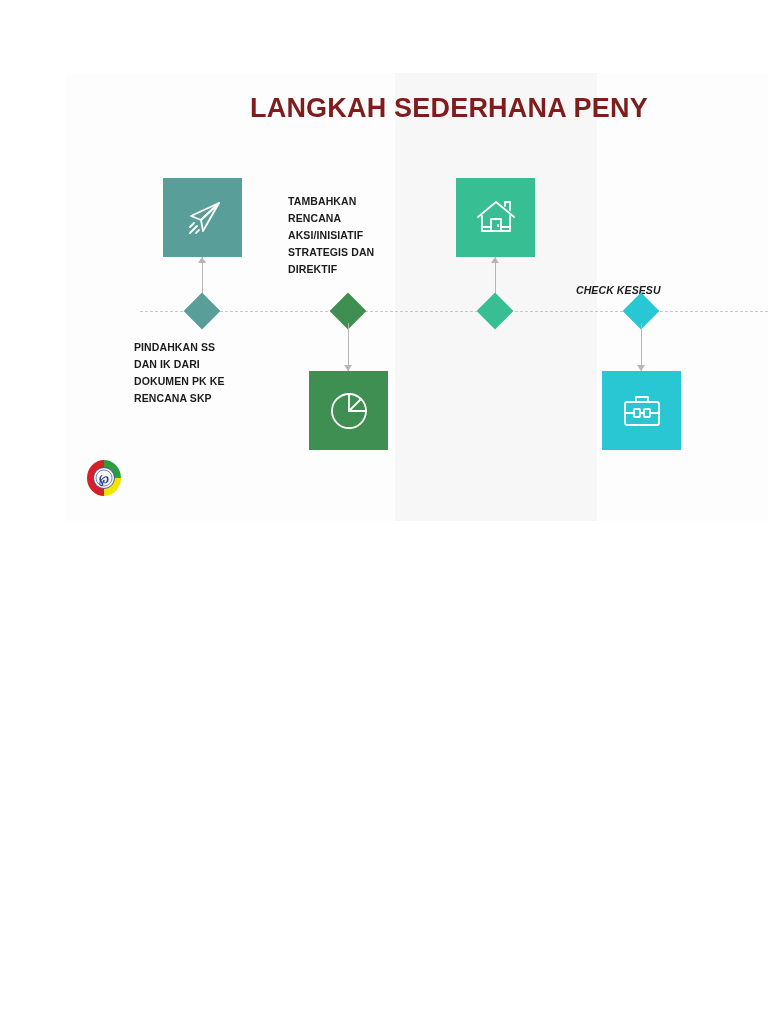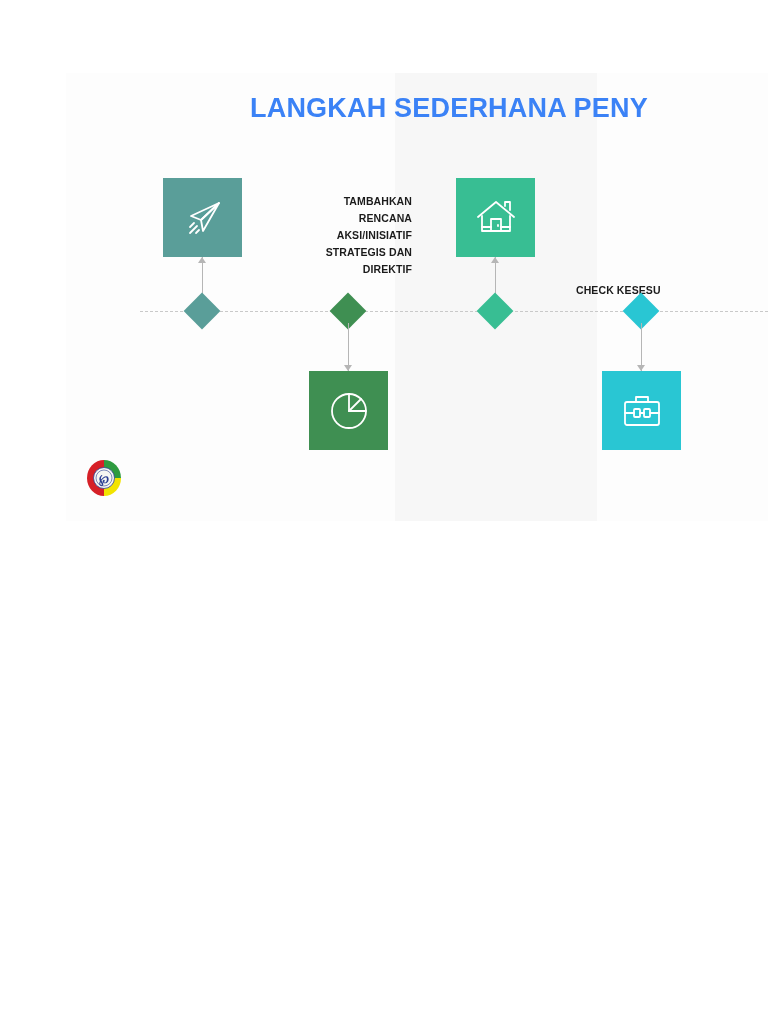--- a/index.html
+++ b/index.html
@@ -38,21 +38,21 @@
 
   
   #deck-title {
     position: absolute;
     left: 184px;  
     top: 20px;
     white-space: nowrap;
     font-size: 27px;
     font-weight: bold;
     letter-spacing: 0.2px;
-    color: #3b82f6;
+    color: #7f1d1d;
     font-family: "Liberation Sans", sans-serif;
   }
 
   
   #timeline-axis {
     position: absolute;
     left: 74px;    
     top: 238px;    
     width: 628px;
     height: 0px;
@@ -85,30 +85,30 @@
     width: 0;
     height: 0;
     border-left: 4px solid transparent;
     border-right: 4px solid transparent;
   }
   .arrow-up   { border-bottom: 6px solid #b6b6b6; }
   .arrow-down { border-top: 6px solid #b6b6b6; }
 
   .step-label {
     position: absolute;
-    text-align: right;
+    text-align: left;
     font-size: 10.5px;
     font-weight: bold;
     line-height: 17px;
     color: #1b1b1b;
     letter-spacing: 0.1px;
     font-family: "Liberation Sans", sans-serif;
     white-space: pre-line;
   }
-  .step-label.nowrap { white-space: nowrap; }
+  .step-label.nowrap { white-space: nowrap; font-style: italic; }
 
   
   #org-logo {
     position: absolute;
     left: 19px;   
     top: 385px;   
     width: 38px;
     height: 40px;
   }
 </style>
@@ -130,20 +130,24 @@
         <path d="M38 7 L22 35 L20 24 L38 7 Z"></path>
         <path d="M9 31 L13 27"></path>
         <path d="M9 37 L16 30"></path>
         <path d="M15 37 L18 34"></path>
       </svg>
     </span>
   </div>
   <div class="connector" style="left:136px; top:184px; height:48px;"></div>
   <div class="arrow-head arrow-up" style="left:132px; top:184px;"></div>
   <div class="diamond" style="left:123px; top:225px; background:#5a9e99;"></div>
+  <div class="step-label" style="left:68px; top:266px; width:140px;">PINDAHKAN SS
+DAN IK DARI
+DOKUMEN PK KE
+RENCANA SKP</div>
 
   <div class="step-label" style="left:222px; top:120px; width:124px;">TAMBAHKAN
 RENCANA
 AKSI/INISIATIF
 STRATEGIS DAN
 DIREKTIF</div>
   <div class="diamond" style="left:269px; top:225px; background:#3f8f52;"></div>
   <div class="connector" style="left:282px; top:250px; height:48px;"></div>
   <div class="arrow-head arrow-down" style="left:278px; top:292px;"></div>
   <div class="tile" style="left:243px; top:298px; width:79px; height:79px; background:#3f8f52;">

